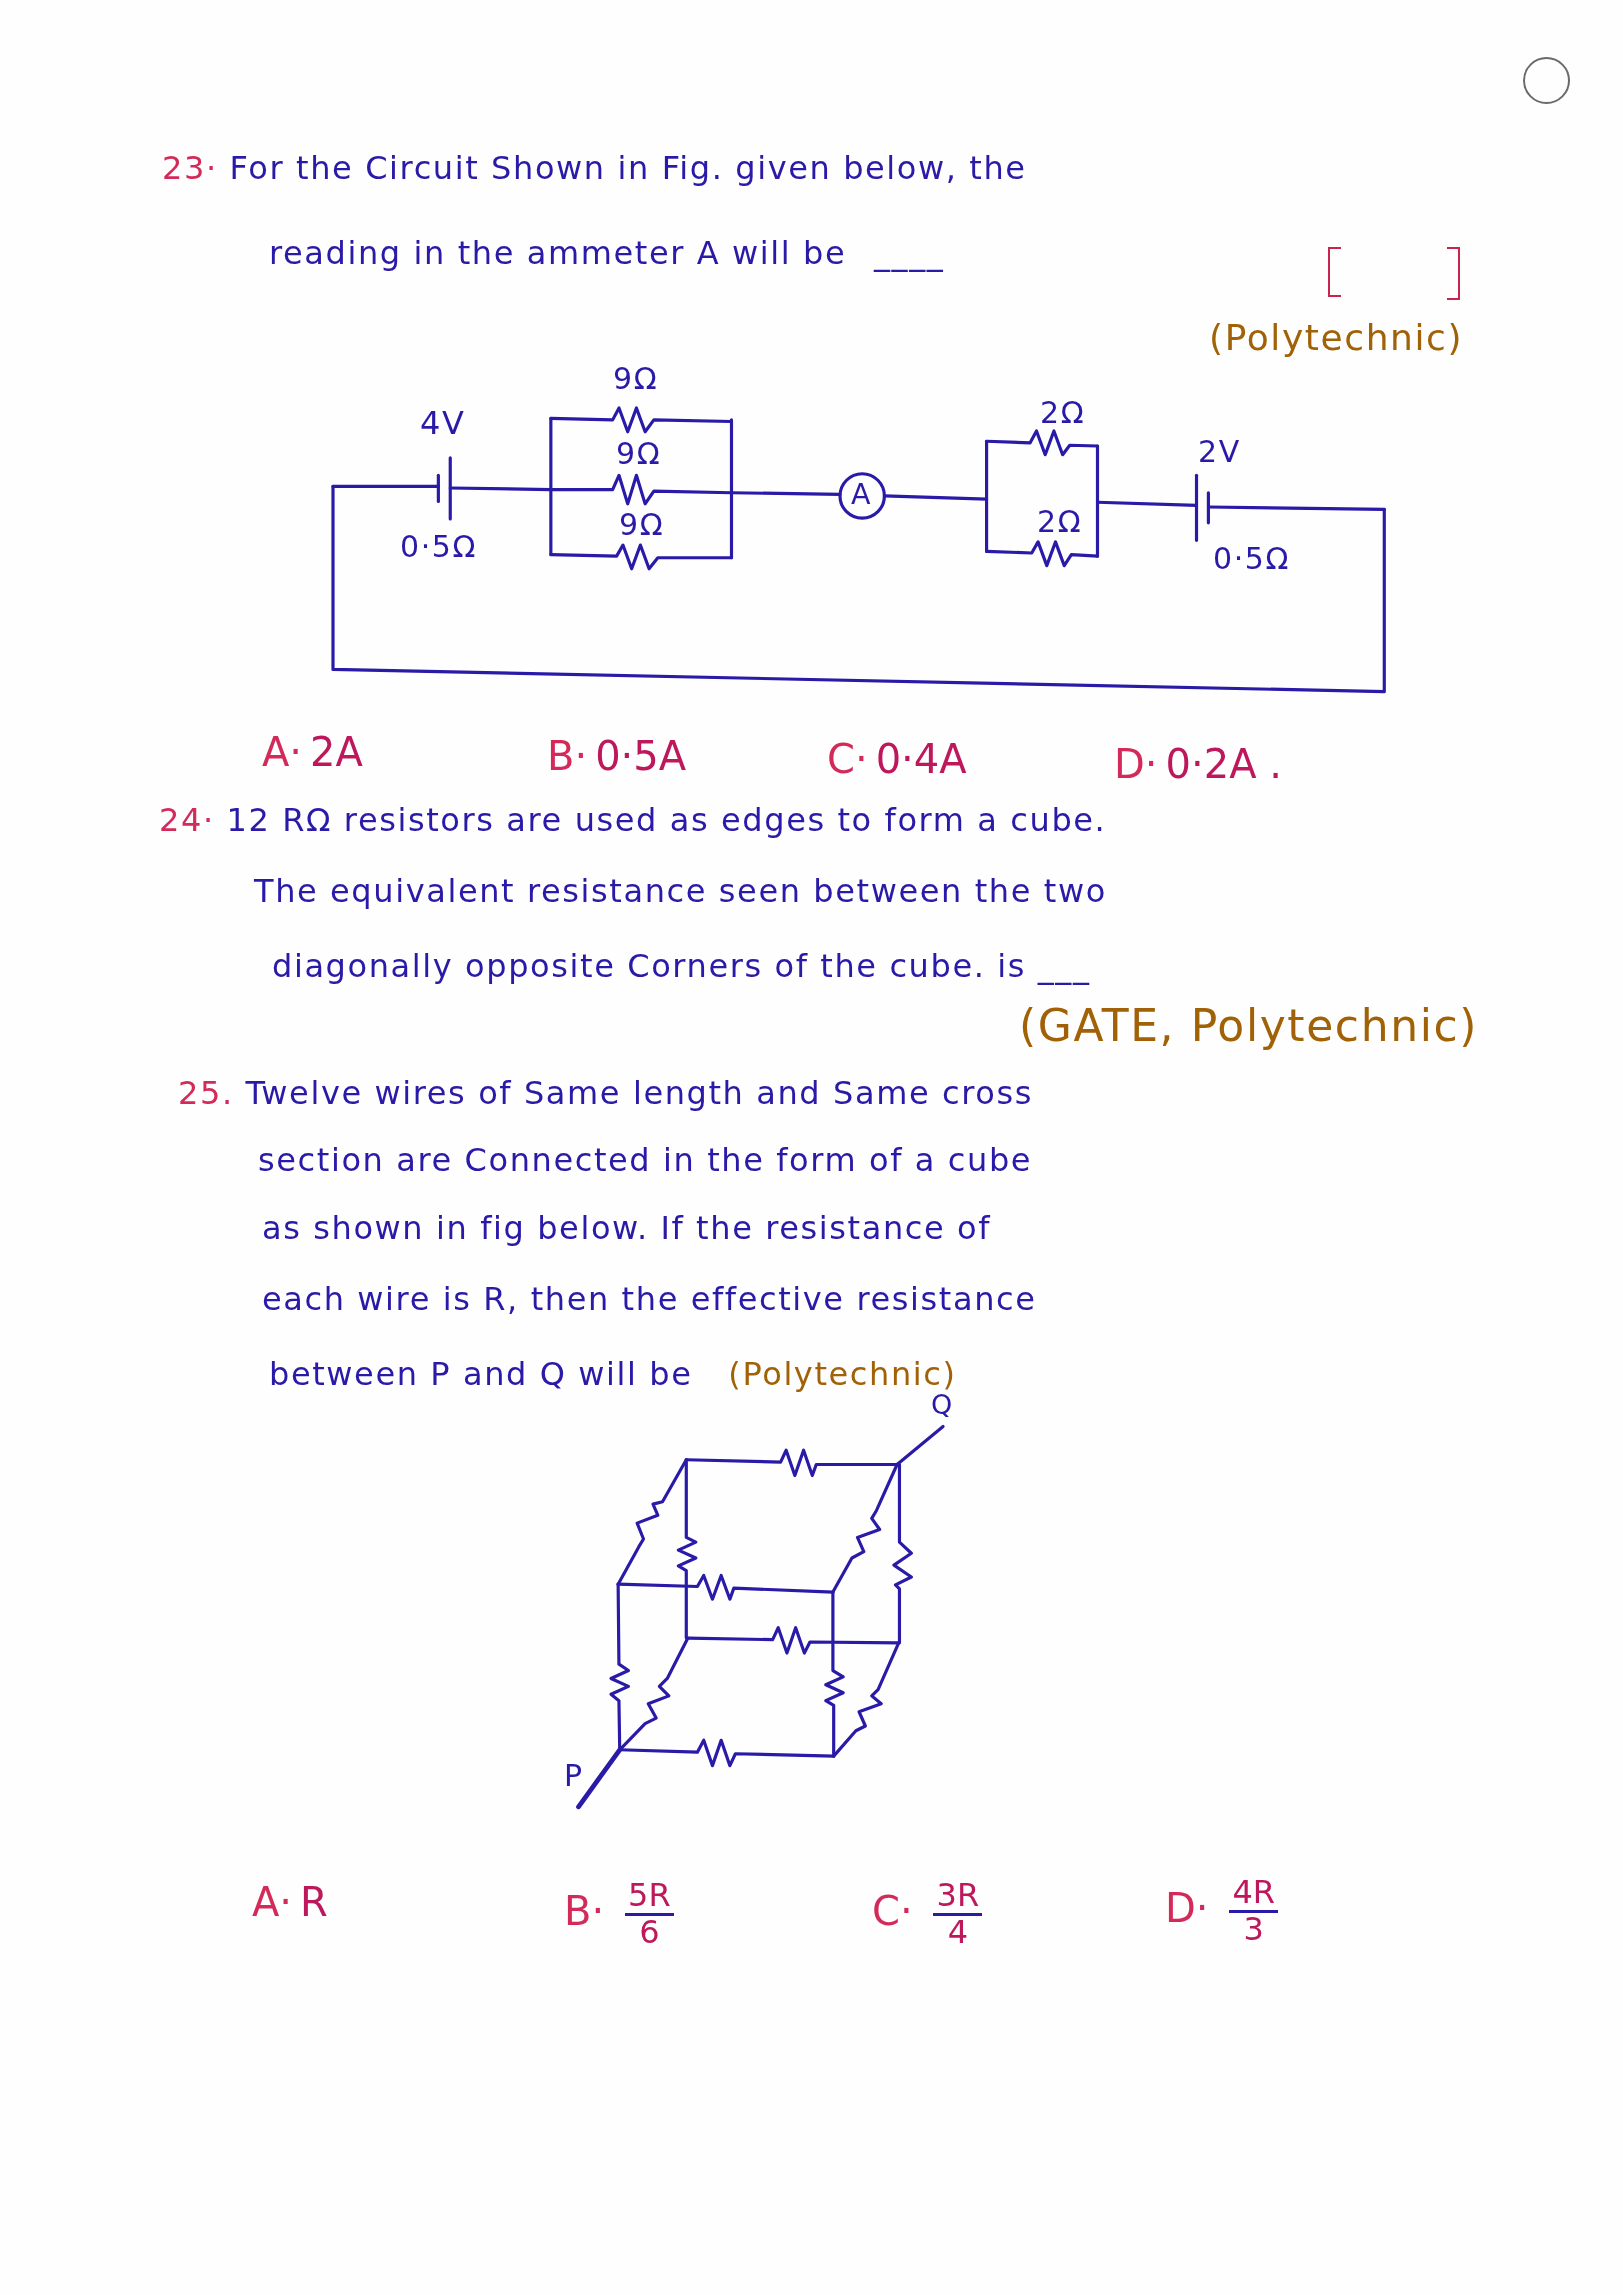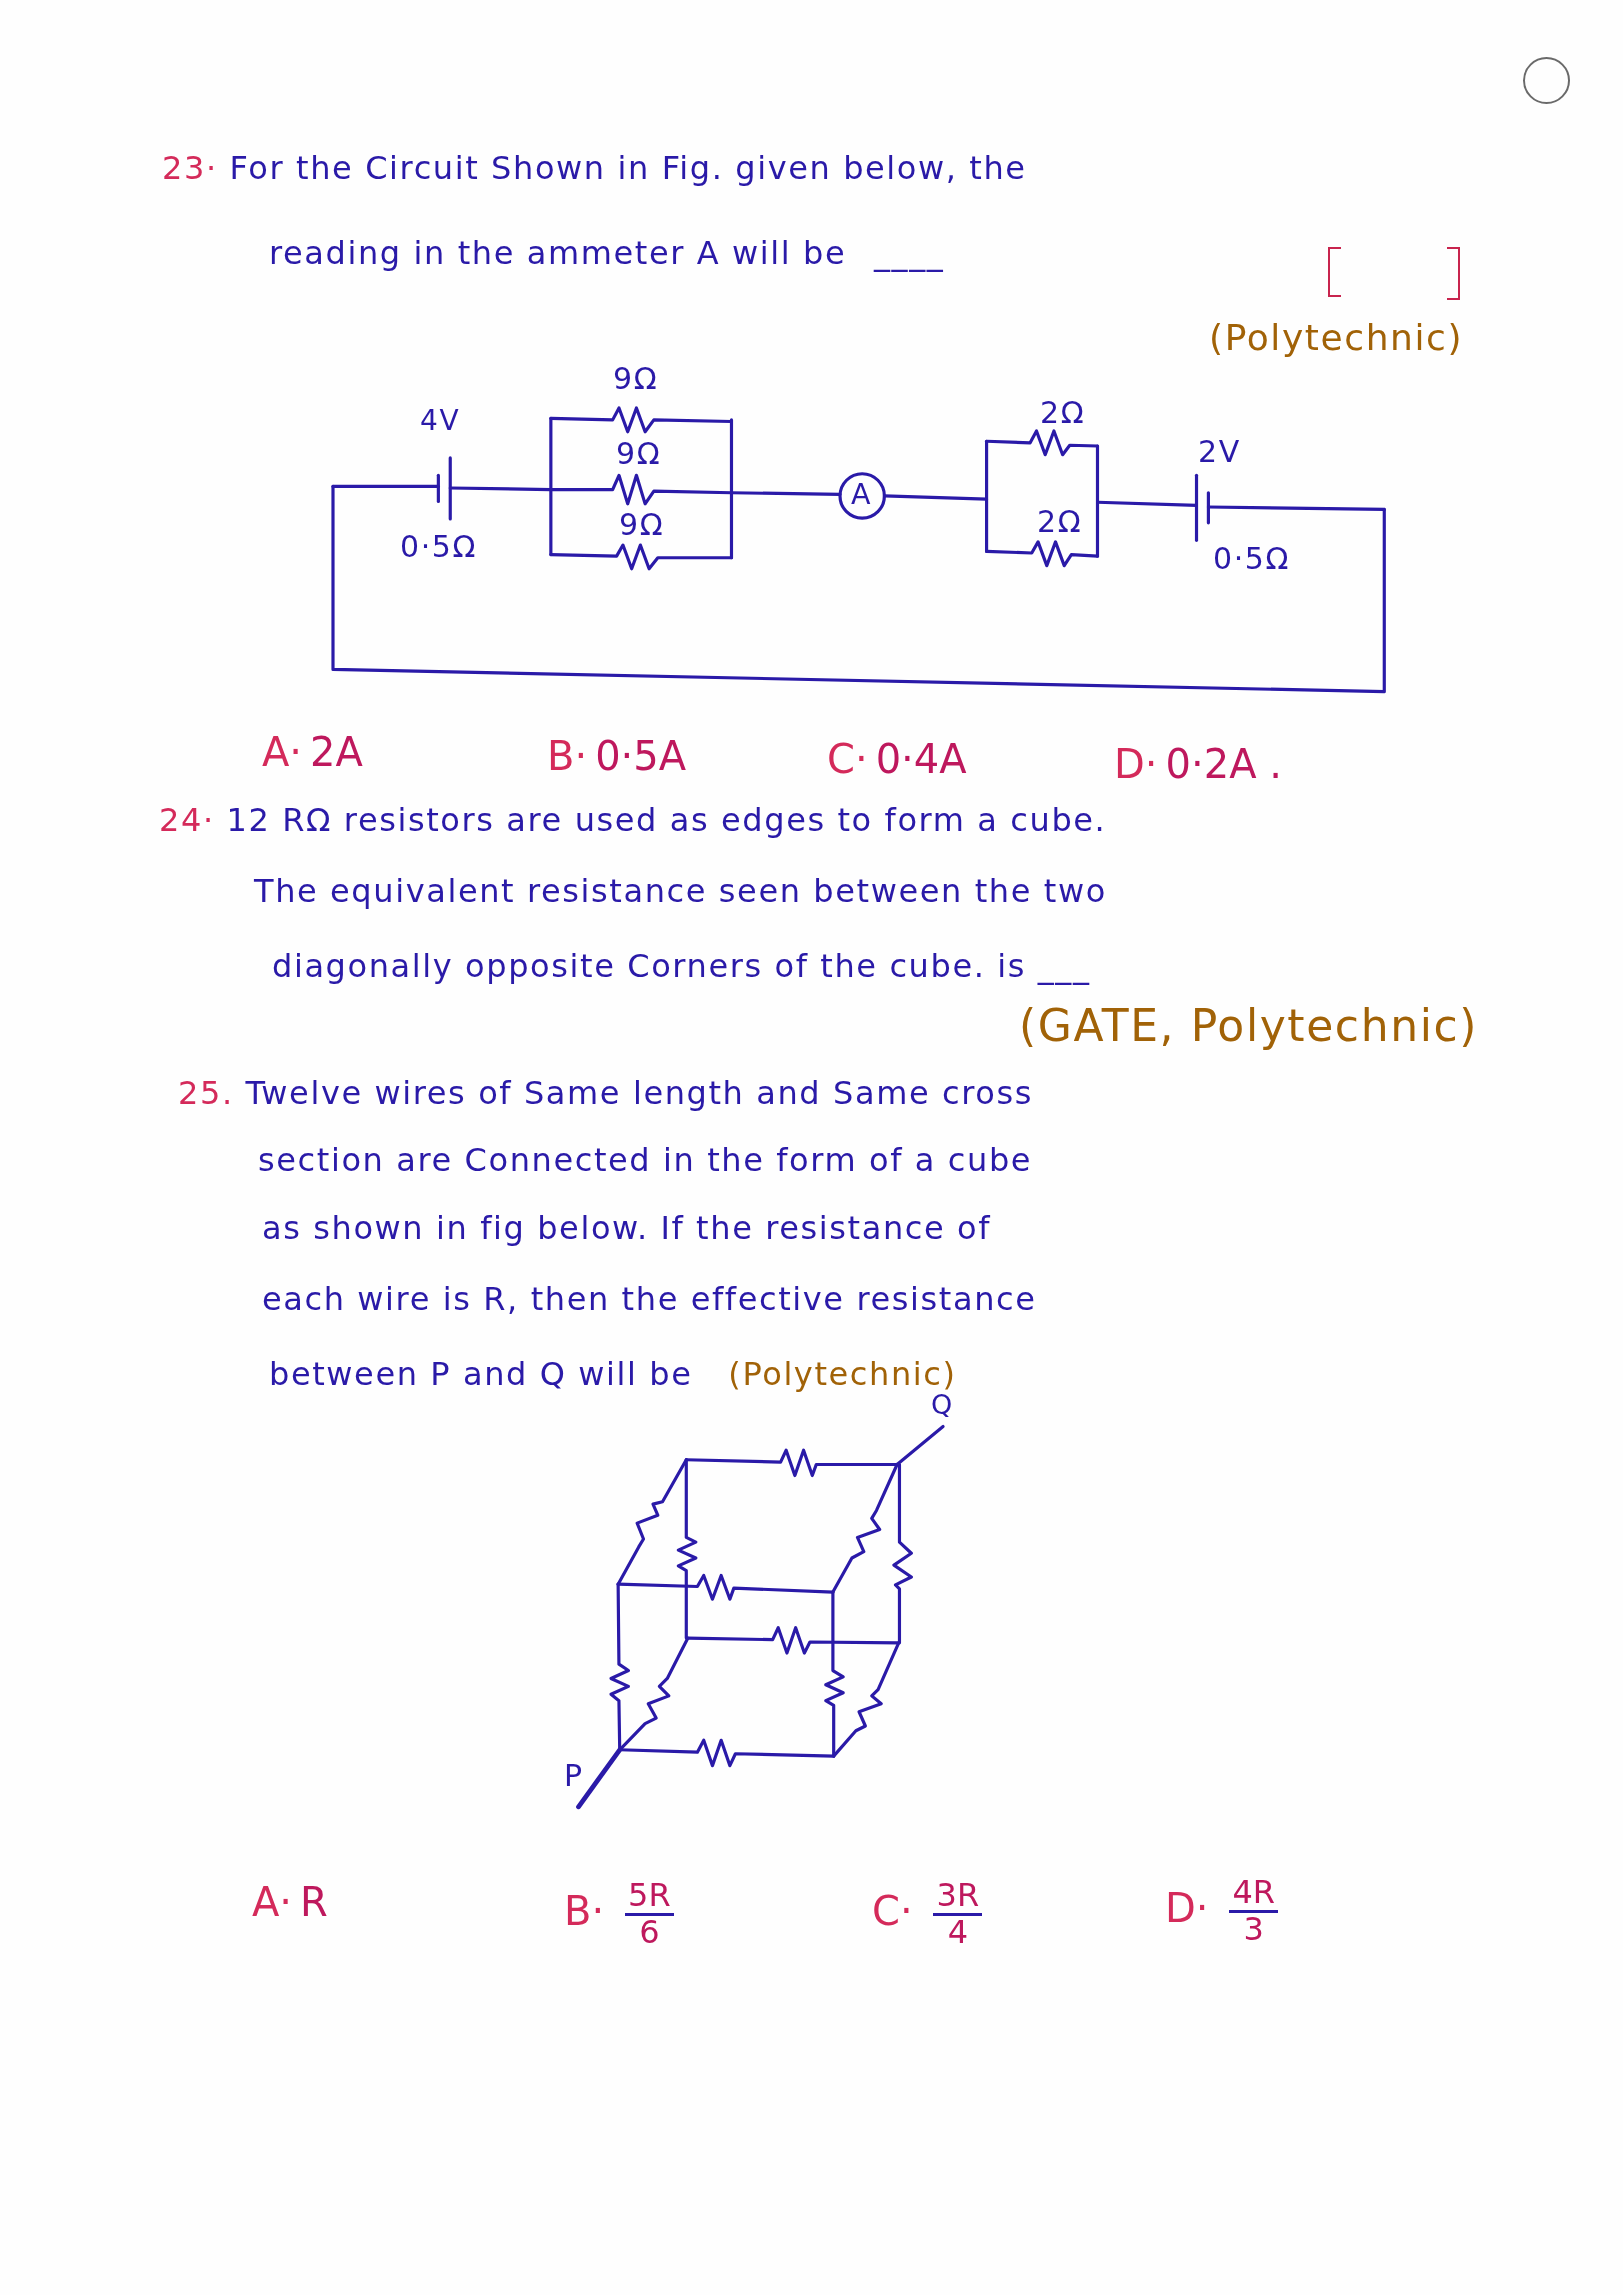--- a/index.html
+++ b/index.html
@@ -64,21 +64,21 @@
     <line class="wire" x1="1385" y1="563" x2="1385" y2="702"></line>
     <polyline class="wire" points="1245,557 1300,559 1308,544 1319,574 1330,544 1341,574 1350,562 1385,563"></polyline>
     <polyline class="wire" points="1245,696 1302,698 1310,684 1321,714 1332,684 1343,714 1352,700 1385,702"></polyline>
 
     <line class="wire" x1="1385" y1="634" x2="1510" y2="638"></line>
     <line class="wire" x1="1510" y1="600" x2="1510" y2="682"></line>
     <line class="wire" x1="1525" y1="622" x2="1525" y2="660"></line>
     <line class="wire" x1="1525" y1="640" x2="1747" y2="643"></line>
   </svg>
 
-  <div class="line" style="left:420px; top:404px; font-size:28px;">4V</div>
+  <div class="line" style="left:420px; top:404px; font-size:32px;">4V</div>
   <div class="line" style="left:400px; top:529px; font-size:30px;">0·5Ω</div>
   <div class="line" style="left:613px; top:361px; font-size:30px;">9Ω</div>
   <div class="line" style="left:616px; top:436px; font-size:30px;">9Ω</div>
   <div class="line" style="left:619px; top:507px; font-size:30px;">9Ω</div>
   <div class="line" style="left:851px; top:478px; font-size:28.5px;">A</div>
   <div class="line" style="left:1040px; top:395px; font-size:30px;">2Ω</div>
   <div class="line" style="left:1037px; top:504px; font-size:30px;">2Ω</div>
   <div class="line" style="left:1198px; top:434px; font-size:30px;">2V</div>
   <div class="line" style="left:1213px; top:541px; font-size:30px;">0·5Ω</div>
 

